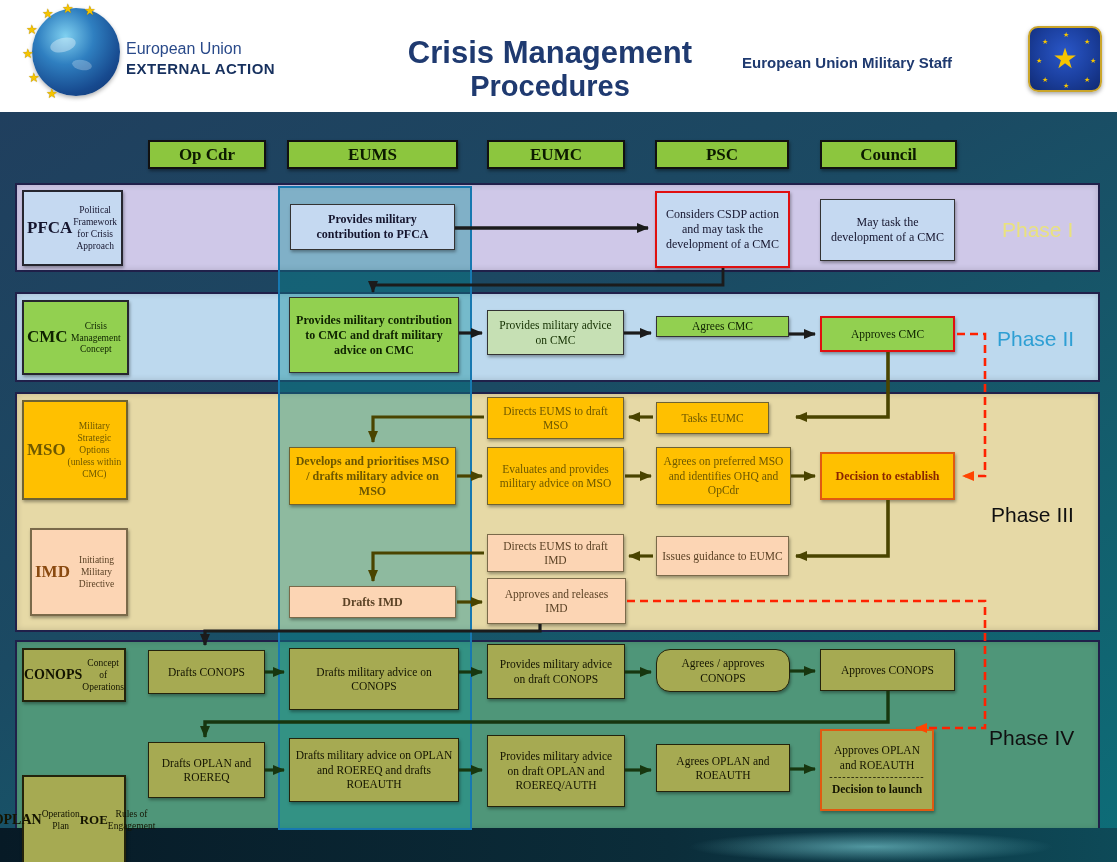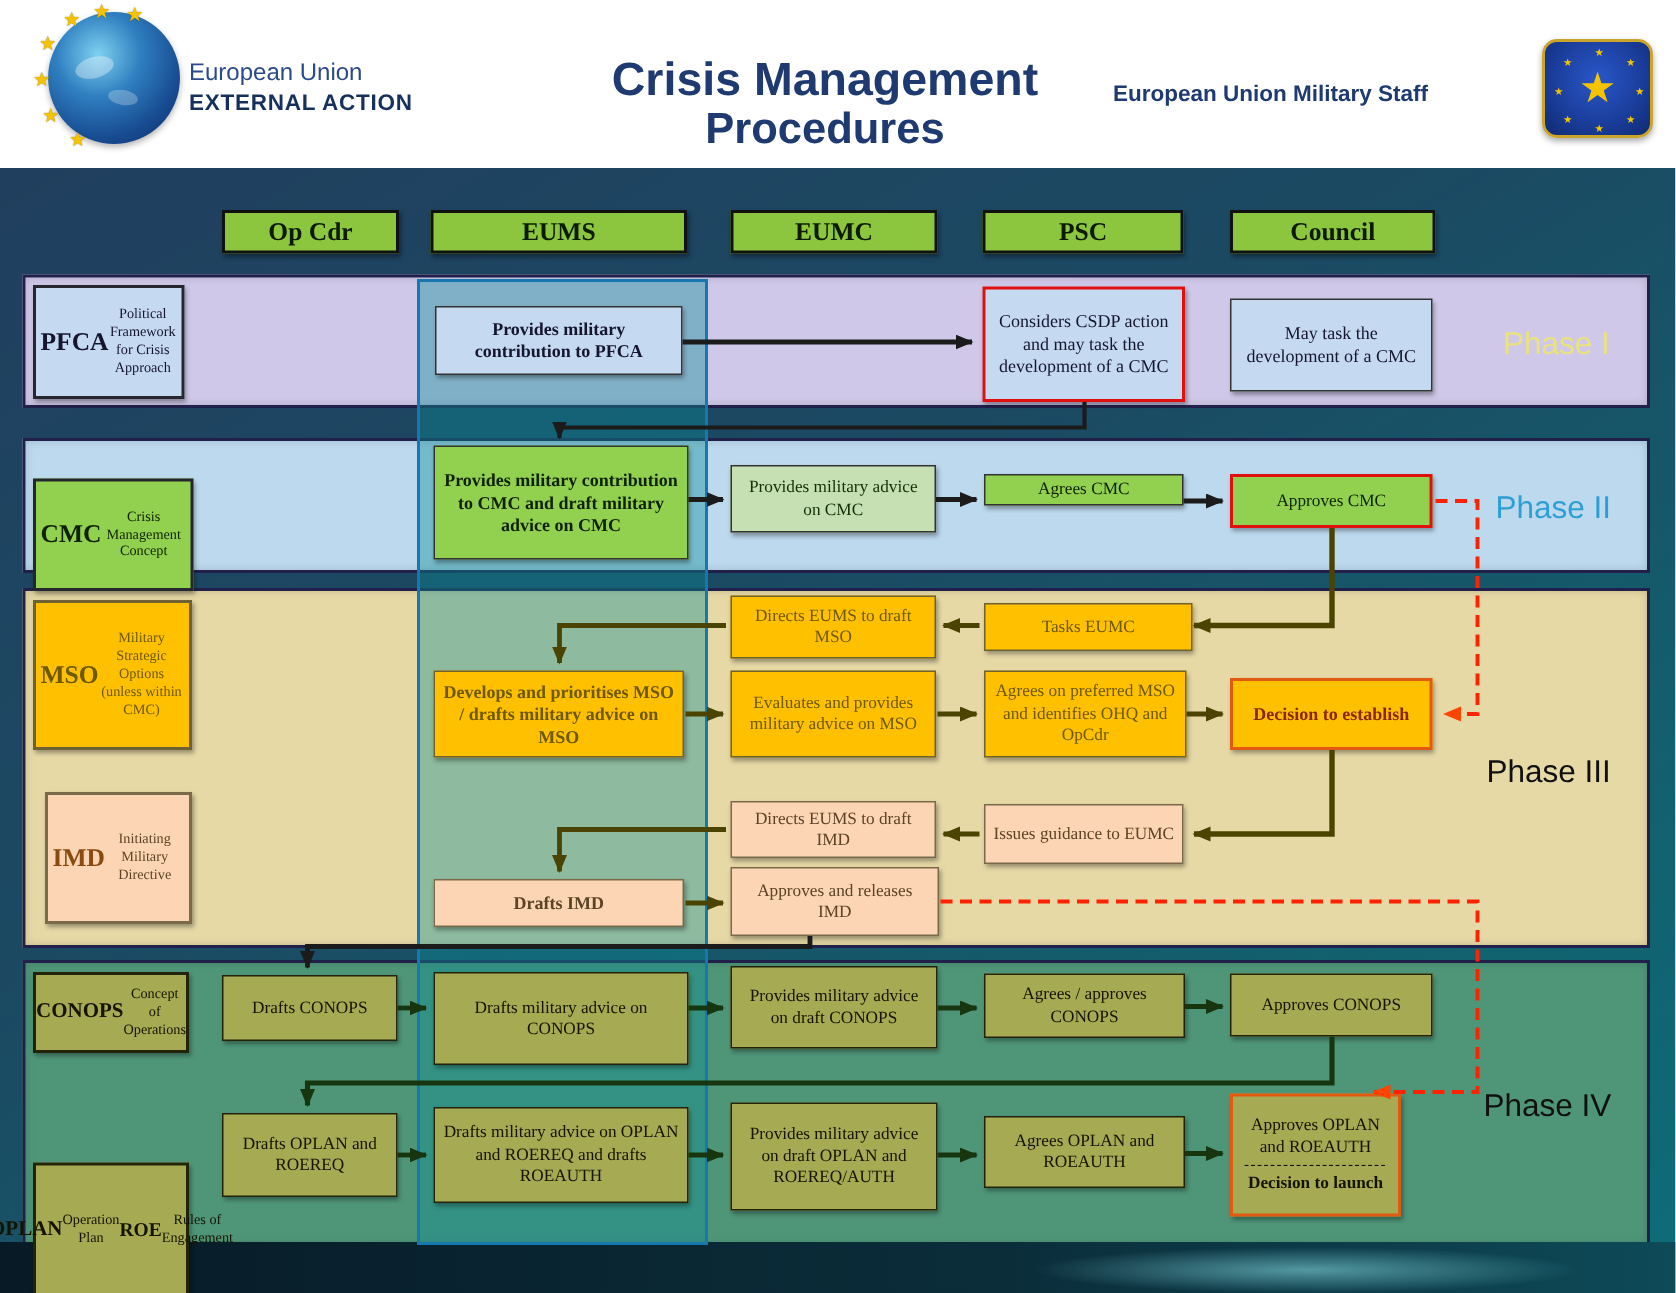--- a/index.html
+++ b/index.html
@@ -143,21 +143,21 @@
 
   <div class="phaselabel pl-1">Phase I</div>
   <div class="phaselabel pl-2">Phase II</div>
   <div class="phaselabel pl-3">Phase III</div>
   <div class="phaselabel pl-4">Phase IV</div>
 
   <div class="rowlabel c-blue" style="left:22px; top:190px; width:101px; height:76px;">
     <div class="rt">PFCA</div>
     <div class="rs">Political Framework for Crisis Approach</div>
   </div>
-  <div class="rowlabel c-green" style="left:22px; top:300px; width:107px; height:75px;margin-top:19px;">
+  <div class="rowlabel c-green" style="left:22px; top:300px; width:107px; height:75px;">
     <div class="rt">CMC</div>
     <div class="rs">Crisis Management Concept</div>
   </div>
   <div class="rowlabel c-amber" style="left:22px; top:400px; width:106px; height:100px;">
     <div class="rt">MSO</div>
     <div class="rs">Military Strategic Options (unless within CMC)</div>
   </div>
   <div class="rowlabel c-peach" style="left:30px; top:528px; width:98px; height:88px;">
     <div class="rt" style="color:#8a4a10;">IMD</div>
     <div class="rs">Initiating Military Directive</div>
@@ -176,35 +176,35 @@
   <div class="box c-blue bold" style="left:290px; top:204px; width:165px; height:46px; font-size:12px;">Provides military contribution to PFCA</div>
   <div class="box c-blue b-red" style="left:655px; top:191px; width:135px; height:77px; font-size:12px;">Considers CSDP action and may task the development of a CMC</div>
   <div class="box c-blue" style="left:820px; top:199px; width:135px; height:62px; font-size:12px;">May task the development of a CMC</div>
 
   <div class="box c-green bold" style="left:289px; top:297px; width:170px; height:76px; font-size:12px;">Provides military contribution to CMC and draft military advice on CMC</div>
   <div class="box c-lgreen" style="left:487px; top:310px; width:137px; height:45px;">Provides military advice on CMC</div>
   <div class="box c-green" style="left:656px; top:316px; width:133px; height:21px;">Agrees CMC</div>
   <div class="box c-green b-red" style="left:820px; top:316px; width:135px; height:36px;">Approves CMC</div>
 
   <div class="box c-amber" style="left:487px; top:397px; width:137px; height:42px;">Directs EUMS to draft MSO</div>
-  <div class="box c-amber" style="left:656px; top:402px; width:139px; height:32px;">Tasks EUMC</div>
+  <div class="box c-amber" style="left:656px; top:402px; width:113px; height:32px;">Tasks EUMC</div>
   <div class="box c-amber bold" style="left:289px; top:447px; width:167px; height:58px; font-size:12px;">Develops and prioritises MSO / drafts military advice on MSO</div>
   <div class="box c-amber" style="left:487px; top:447px; width:137px; height:58px;">Evaluates and provides military advice on MSO</div>
   <div class="box c-amber" style="left:656px; top:447px; width:135px; height:58px;">Agrees on preferred MSO and identifies OHQ and OpCdr</div>
   <div class="box c-amber b-orange decision" style="left:820px; top:452px; width:135px; height:48px; font-size:12px;">Decision to establish</div>
 
   <div class="box c-peach" style="left:487px; top:534px; width:137px; height:38px;">Directs EUMS to draft IMD</div>
   <div class="box c-peach" style="left:656px; top:536px; width:133px; height:40px;">Issues guidance to EUMC</div>
   <div class="box c-peach bold" style="left:289px; top:586px; width:167px; height:32px; font-size:12px;">Drafts IMD</div>
   <div class="box c-peach" style="left:487px; top:578px; width:139px; height:46px;">Approves and releases IMD</div>
 
   <div class="box c-olive" style="left:148px; top:650px; width:117px; height:44px;">Drafts CONOPS</div>
   <div class="box c-olive" style="left:289px; top:648px; width:170px; height:62px;">Drafts military advice on CONOPS</div>
   <div class="box c-olive" style="left:487px; top:644px; width:138px; height:55px;">Provides military advice on draft CONOPS</div>
-  <div class="box c-olive" style="left:656px; top:649px; width:134px; height:43px;">Agrees / approves CONOPS</div>
+  <div class="box c-olive" style="left:656px; top:649px; width:134px; height:43px;border-radius:14px;">Agrees / approves CONOPS</div>
   <div class="box c-olive" style="left:820px; top:649px; width:135px; height:42px;">Approves CONOPS</div>
 
   <div class="box c-olive" style="left:148px; top:742px; width:117px; height:56px;">Drafts OPLAN and ROEREQ</div>
   <div class="box c-olive" style="left:289px; top:738px; width:170px; height:64px;">Drafts military advice on OPLAN and ROEREQ and drafts ROEAUTH</div>
   <div class="box c-olive" style="left:487px; top:735px; width:138px; height:72px;">Provides military advice on draft OPLAN and ROEREQ/AUTH</div>
   <div class="box c-olive" style="left:656px; top:744px; width:134px; height:48px;">Agrees  OPLAN and ROEAUTH</div>
   <div class="box c-olive b-orange" style="left:820px; top:729px; width:114px; height:82px;">
     <div>Approves OPLAN and ROEAUTH</div>
     <div class="launch-divider">----------------------</div>
     <div class="bold">Decision to launch</div>

